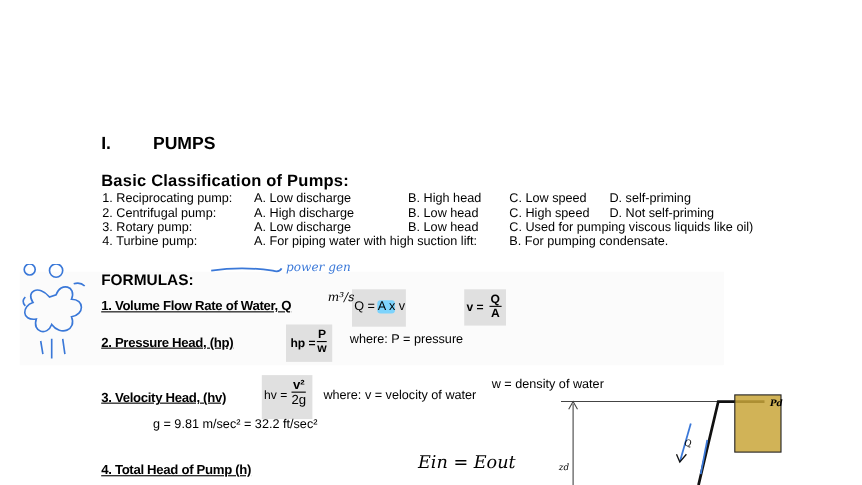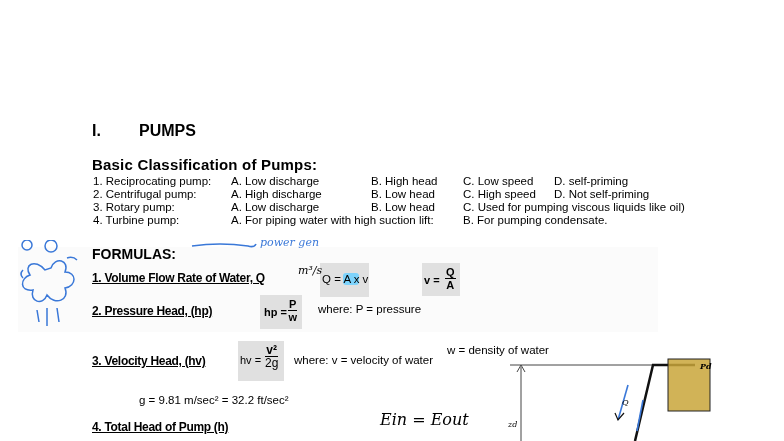--- a/index.html
+++ b/index.html
@@ -84,21 +84,21 @@
 
 <div class="abs fitem" style="left:92px; top:354px;">3. Velocity Head, (hv)</div>
 <div class="gbox" style="left:238px; top:341px; width:46px; height:40px;"></div>
 <div class="abs" style="left:240px; top:354px; font-size:11px;">hv =</div>
 <div class="frac" style="left:265px; top:344px; font-size:12px;">
   <span class="num" style="font-weight:bold">v²</span>
   <span class="den">2g</span>
 </div>
 <div class="abs small" style="left:294px; top:354px;">where:  v = velocity of water</div>
 
-<div class="abs small" style="left:139px; top:394px;">g = 9.81 m/sec² =  32.2 ft/sec²</div>
+<div class="abs small" style="left:139px; top:380px;">g = 9.81 m/sec² =  32.2 ft/sec²</div>
 
 <div class="abs fitem" style="left:92px; top:420px;">4. Total Head of Pump (h)</div>
 
 <div class="abs hand" style="left:260px; top:236px; font-size:11px; color:#3a78d8;">power gen</div>
 <svg class="abs" style="left:190px; top:240px;" width="72" height="12">
   <path d="M2 6 Q30 2 58 6 Q64 8 66 4" stroke="#3a78d8" stroke-width="1.6" fill="none"></path>
 </svg>
 <div class="abs hand" style="left:298px; top:264px; font-size:11px;">m³/s</div>
 <div class="abs hand" style="left:380px; top:410px; font-size:16px;">Ein = Eout</div>
 

